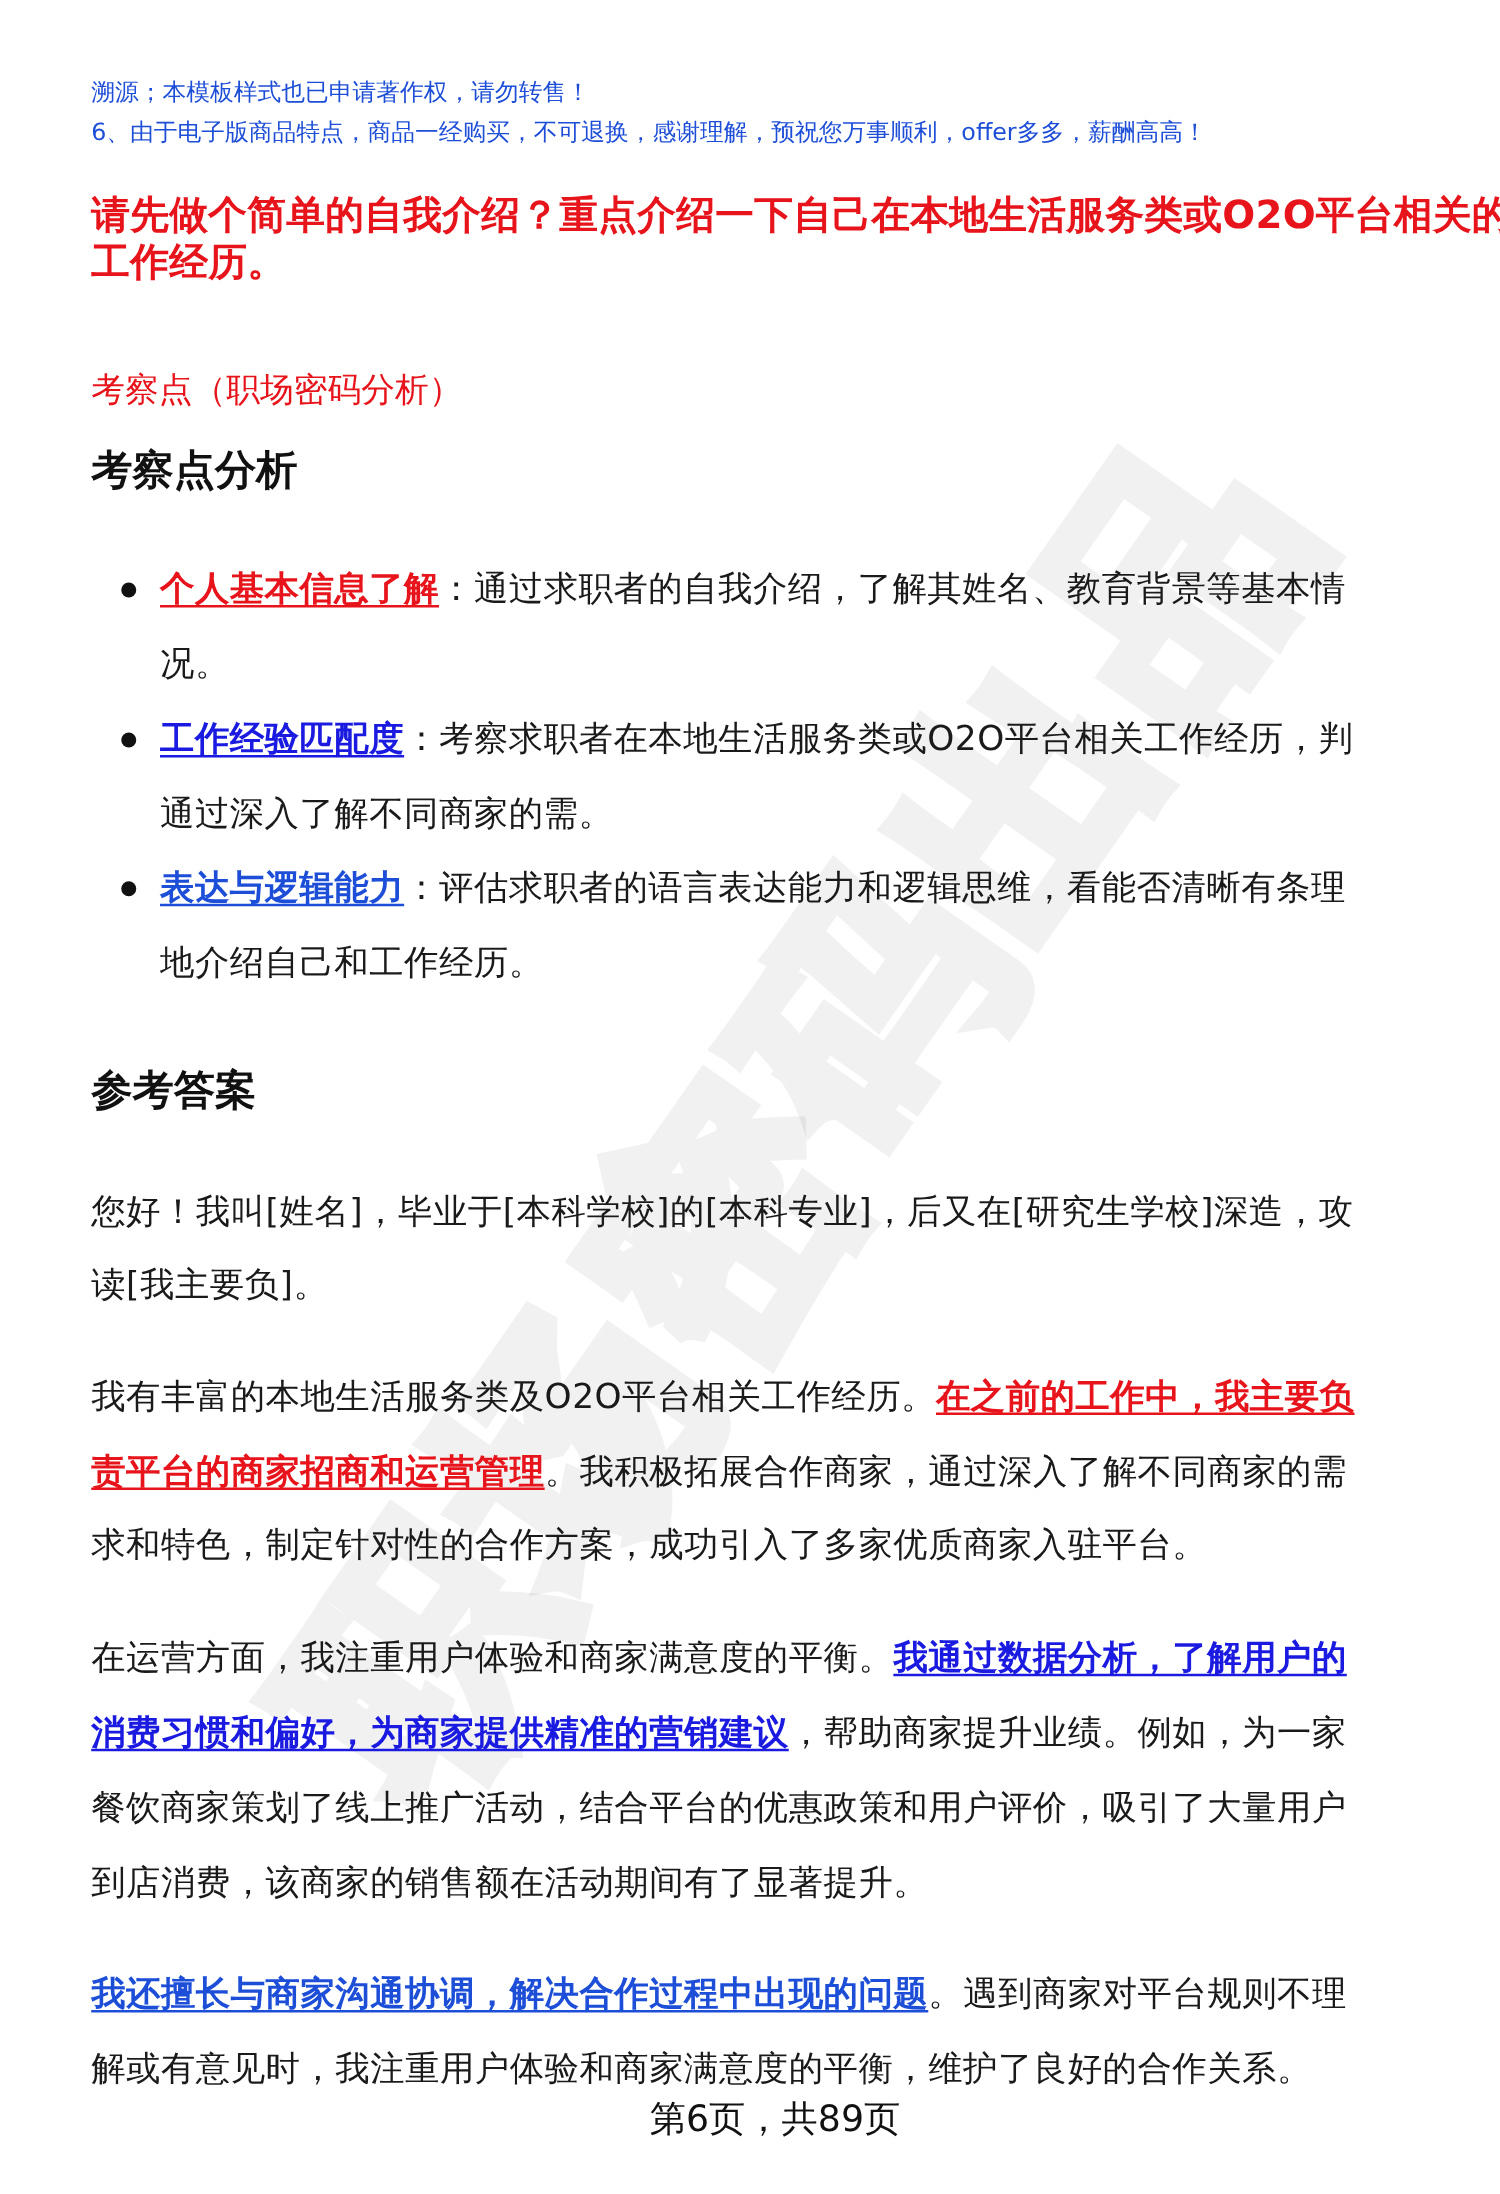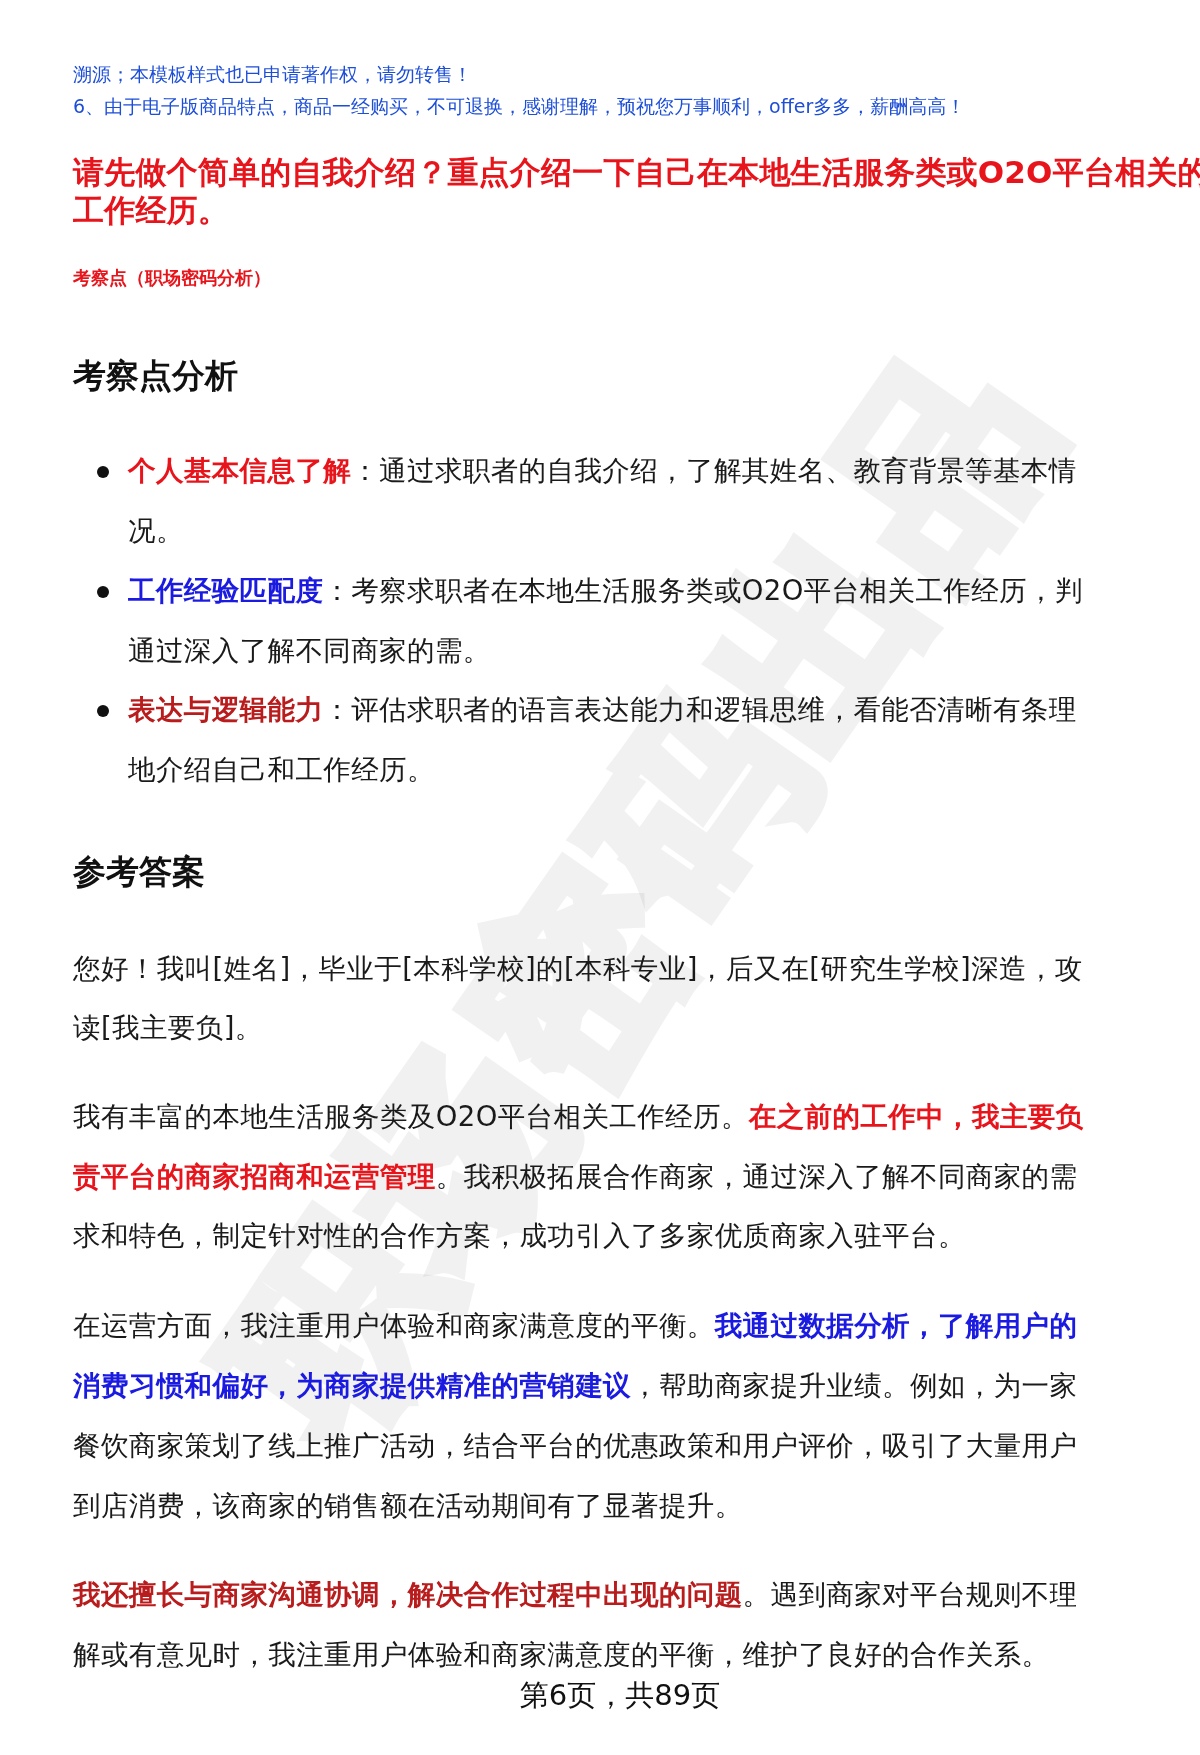--- a/index.html
+++ b/index.html
@@ -12,29 +12,29 @@
     position: absolute; left: 170px; top: 1330px;
     transform-origin: 0 0; transform: rotate(-55deg);
     font-size: 200px; font-weight: bold; color: transparent;
     -webkit-text-stroke: 14px rgba(0,0,0,0.055);
     white-space: nowrap; letter-spacing: 10px; pointer-events: none;
     z-index: 0;
   }
   .line { position: absolute; left: 73px; white-space: nowrap; z-index: 1; }
   .notice { font-size: 19px; line-height: 30px; color: #1d4ed8; }
   .question { font-size: 31px; font-weight: bold; color: #e8141b; line-height: 38px; letter-spacing: 0.2px; }
-  .subq { font-size: 18px; font-weight: bold; color: #e8141b; }
+  .subq { font-size: 27px; font-weight: normal; color: #e8141b; margin-top: 28px; }
   .h2 { font-size: 33px; font-weight: bold; color: #111; }
   .body { font-size: 27.5px; color: #1a1a1a; letter-spacing: 0.4px; }
   .bullet-dot { position: absolute; left: 97px; width: 12px; height: 12px; border-radius: 50%; background: #111; z-index: 1; }
   .indent { left: 128px; }
-  .hl { font-weight: bold; text-underline-offset: 4px; text-decoration-thickness: 2px; }
+  .hl { font-weight: bold; text-decoration: underline; text-underline-offset: 4px; text-decoration-thickness: 2px; }
   .red { color: #e8141b; }
   .blue { color: #1a1ae0; }
-  .green { color: #b91c1c; }
+  .green { color: #1d4ed8; }
   .footer { position: absolute; left: 0; width: 1240px; text-align: center; font-size: 29px; color: #111; z-index: 1; }
 </style>
 </head>
 <body>
 
 <div class="watermark">职场密码出品</div>
 
 <div class="line notice" style="top:59px">溯源；本模板样式也已申请著作权，请勿转售！</div>
 <div class="line notice" style="top:91px">6、由于电子版商品特点，商品一经购买，不可退换，感谢理解，预祝您万事顺利，offer多多，薪酬高高！</div>
 

